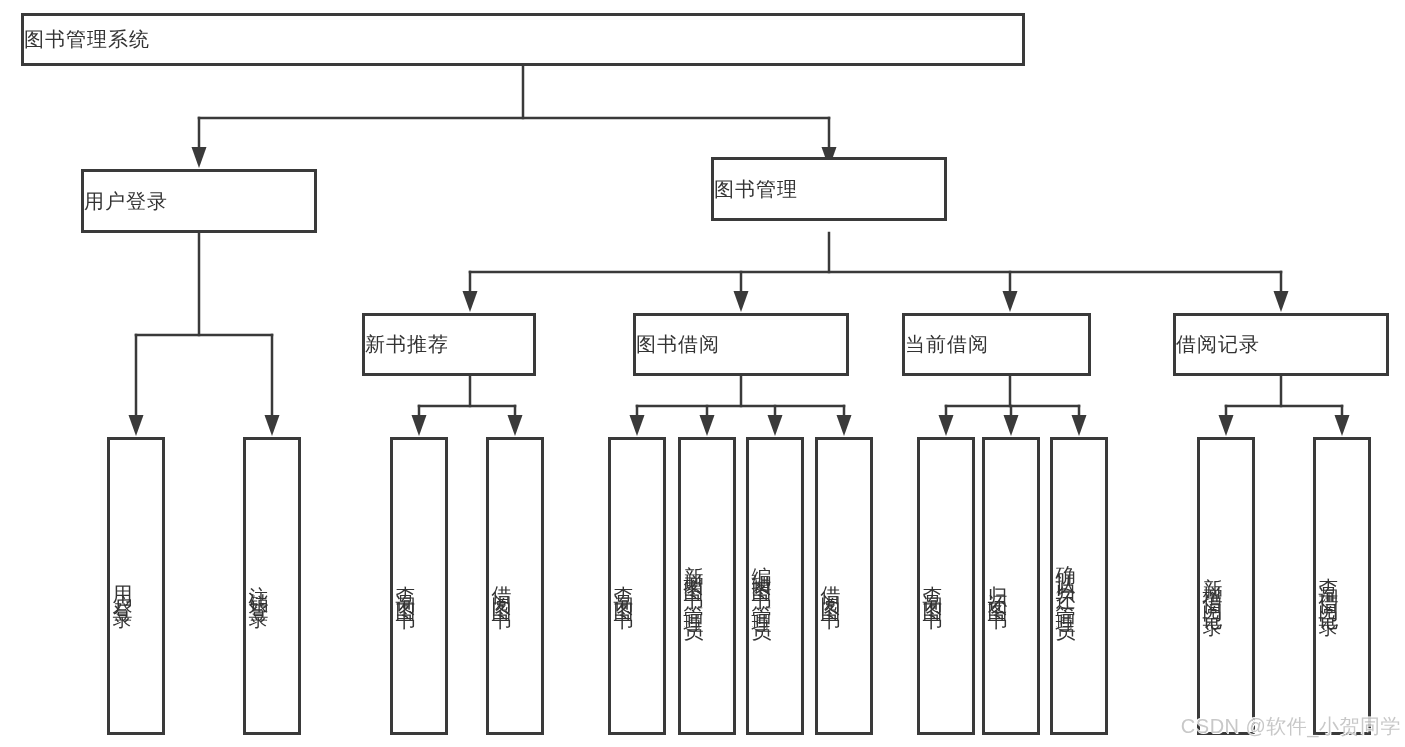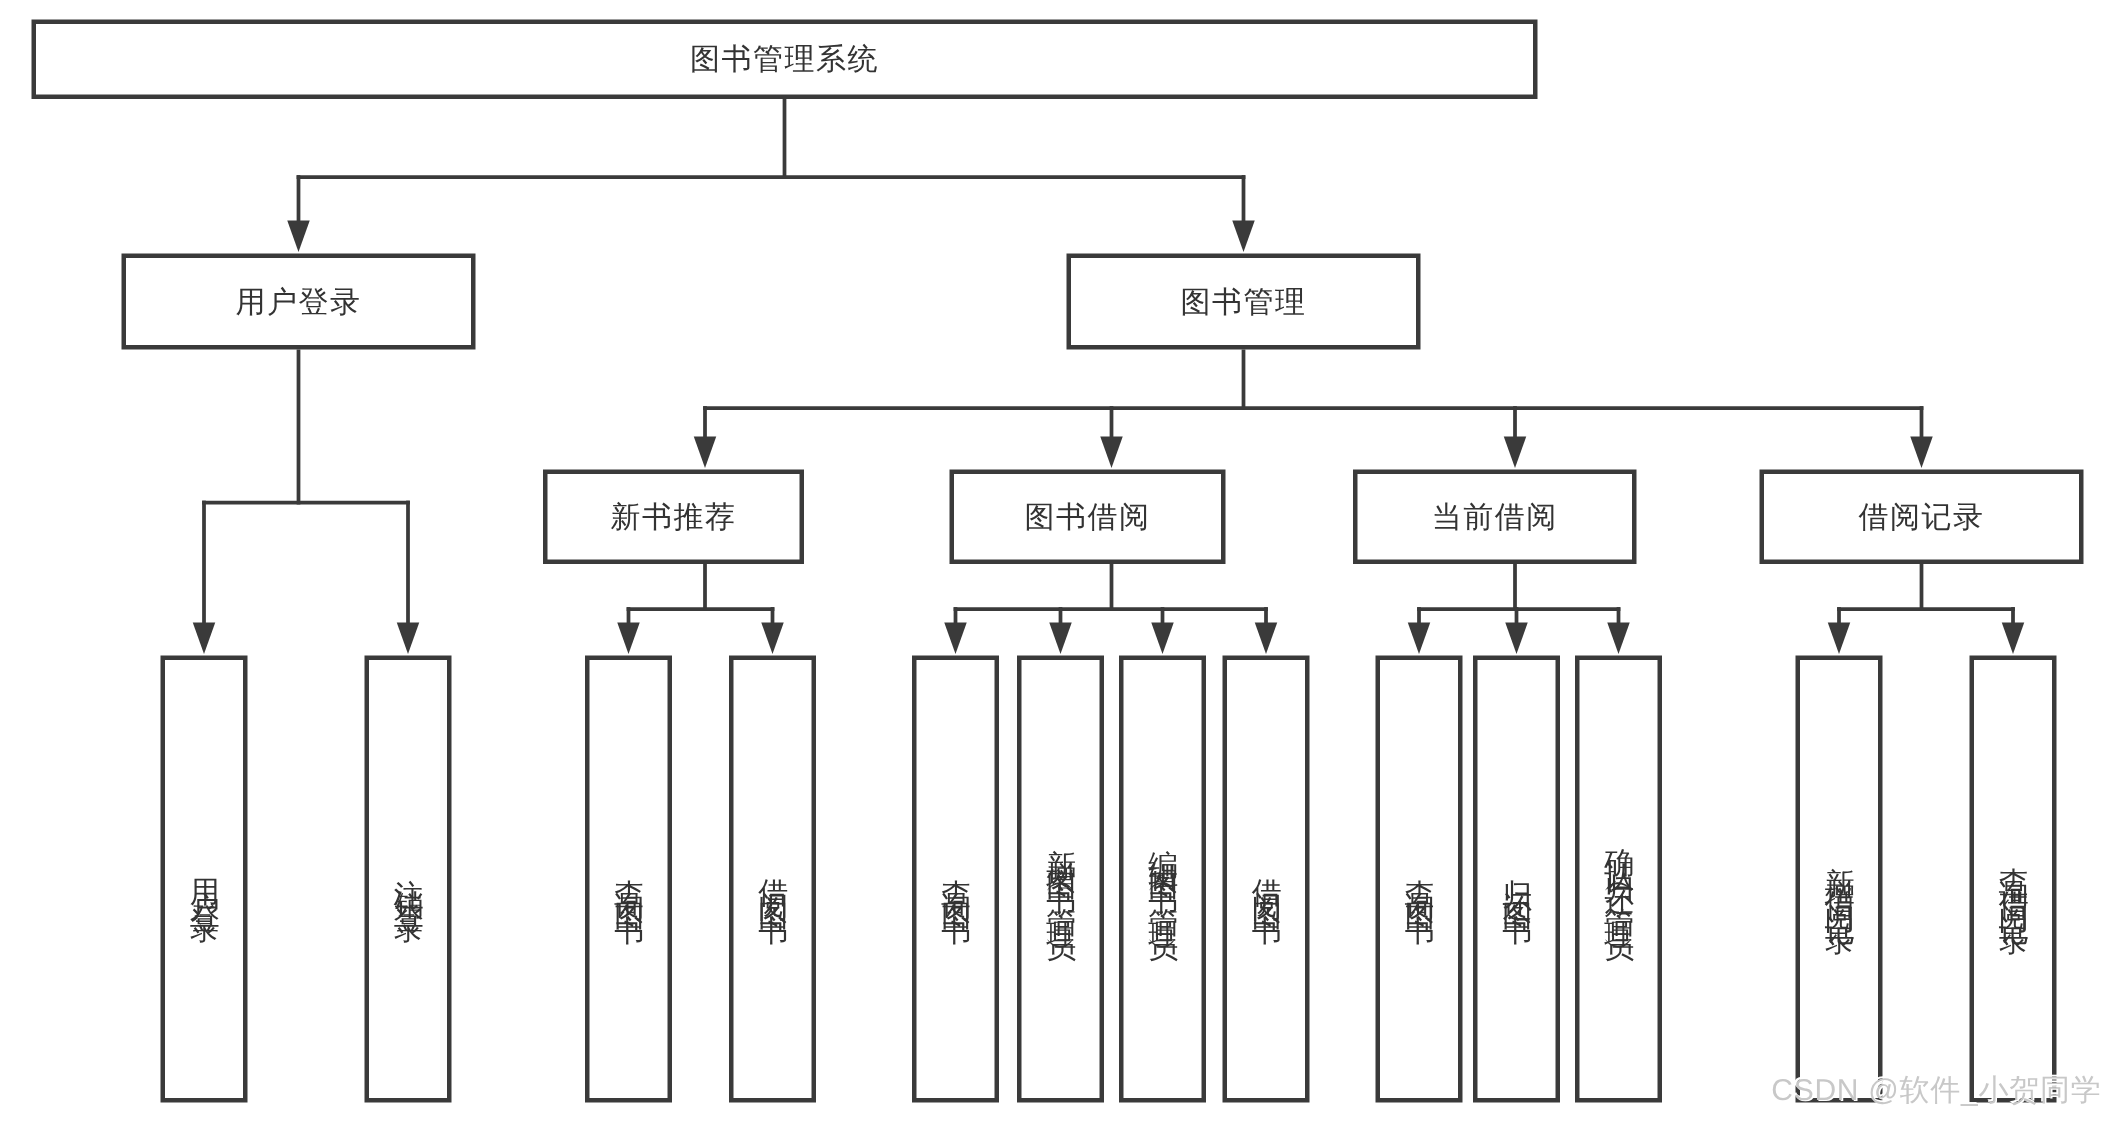--- a/index.html
+++ b/index.html
@@ -18,21 +18,21 @@
     overflow:hidden;
   }
   #connectors{position:absolute;left:0;top:0;width:1405px;height:747px;}
   #connectors line{stroke:var(--line);stroke-width:2.5;stroke-linecap:square;}
   #connectors path{fill:var(--line);stroke:none;}
   .node{
     position:absolute;
     box-sizing:border-box;
     background:var(--background);
     border:3px solid var(--line);
-    display:flex;align-items:center;justify-content:center;
+    display:flex;align-items:center;justify-content:flex-start;
     color:var(--text);
     font-size:20px;
     letter-spacing:1px;
   }
   .vbox .vtext{
     writing-mode:vertical-lr;
     text-orientation:mixed;
     letter-spacing:8px;
     line-height:1.3;
     white-space:nowrap;
@@ -114,28 +114,28 @@
     <path d="M1334.5 415 L1349.5 415 L1342 436 Z"></path>
   </svg>
 
   <div class="node hbox" style="left:21px;top:13px;width:1004px;height:53px">
     <span>图书管理系统</span>
   </div>
 
   <div class="node hbox" style="left:81px;top:169px;width:236px;height:64px">
     <span>用户登录</span>
   </div>
-  <div class="node hbox" style="left:711px;top:169px;width:236px;height:64px">
+  <div class="node hbox" style="left:711px;top:157px;width:236px;height:64px">
     <span>图书管理</span>
   </div>
 
   <div class="node hbox" style="left:362px;top:313px;width:174px;height:63px">
     <span>新书推荐</span>
   </div>
-  <div class="node hbox" style="left:633px;top:313px;width:184px;height:63px">
+  <div class="node hbox" style="left:633px;top:313px;width:216px;height:63px">
     <span>图书借阅</span>
   </div>
   <div class="node hbox" style="left:902px;top:313px;width:189px;height:63px">
     <span>当前借阅</span>
   </div>
   <div class="node hbox" style="left:1173px;top:313px;width:216px;height:63px">
     <span>借阅记录</span>
   </div>
 
   <div class="node vbox" style="left:107px;top:437px;width:58px;height:298px">

